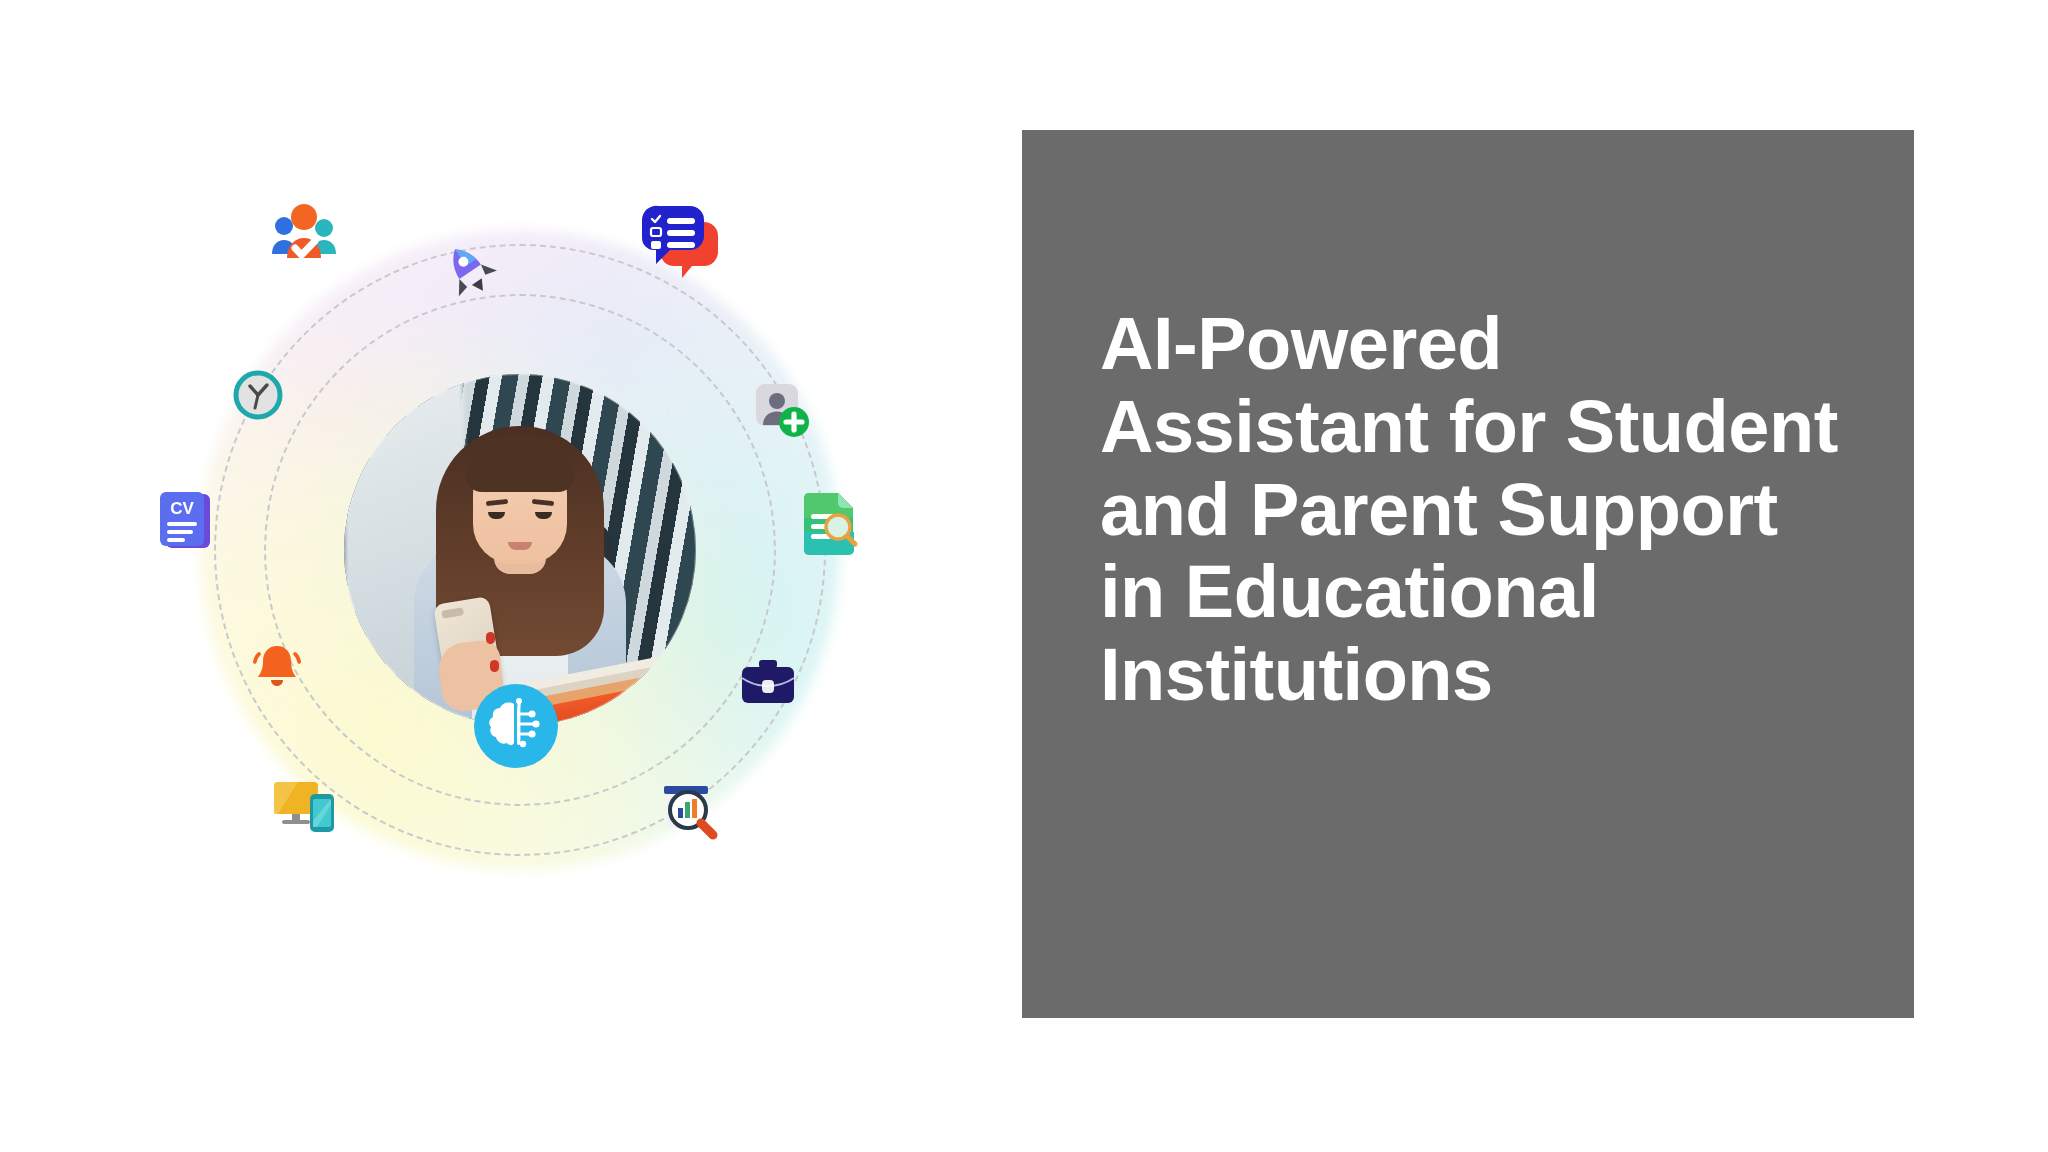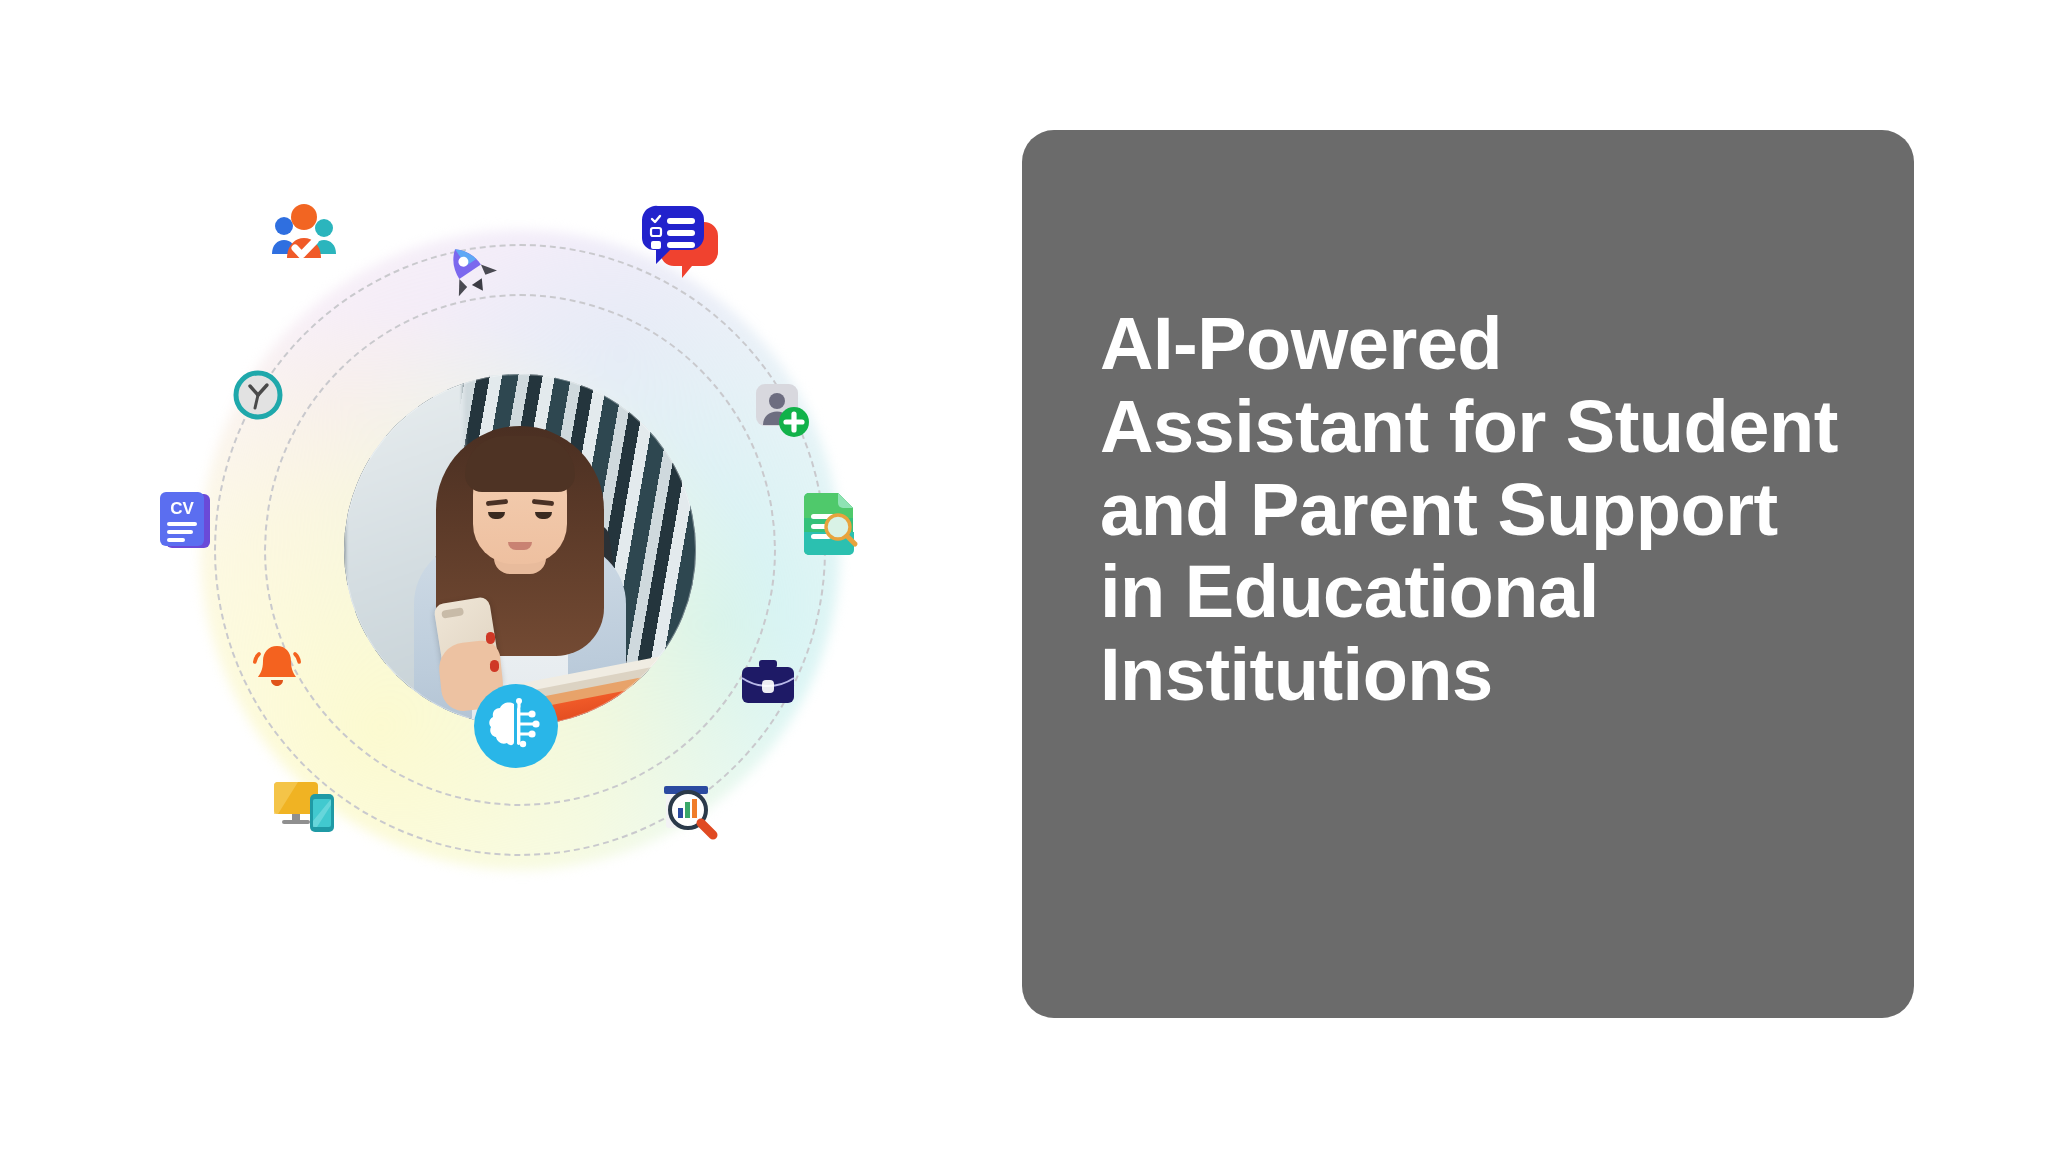--- a/index.html
+++ b/index.html
@@ -224,21 +224,20 @@
   
   .title-panel {
     position: absolute;
     left: 1022px;
     top: 130px;
     width: 892px;
     height: 888px;
     background: #6b6b6b;
     display: flex;
     align-items: center;
-    border-radius: 32px;
   }
   .title-text {
     color: #ffffff;
     font-family: "Liberation Sans", sans-serif;
     font-weight: bold;
     font-size: 74px;
     line-height: 1.12;
     letter-spacing: -0.5px;
     padding: 0 60px 0 78px;
     margin: 0;

